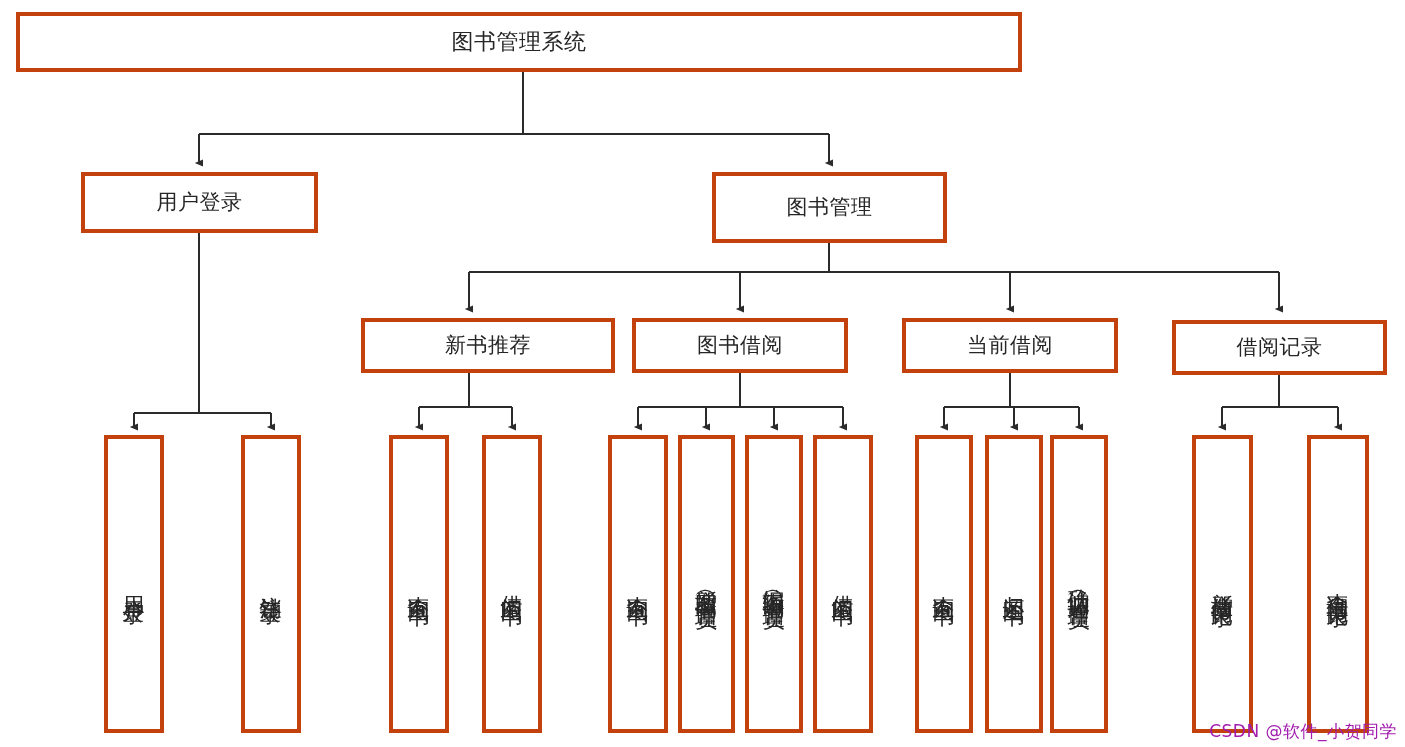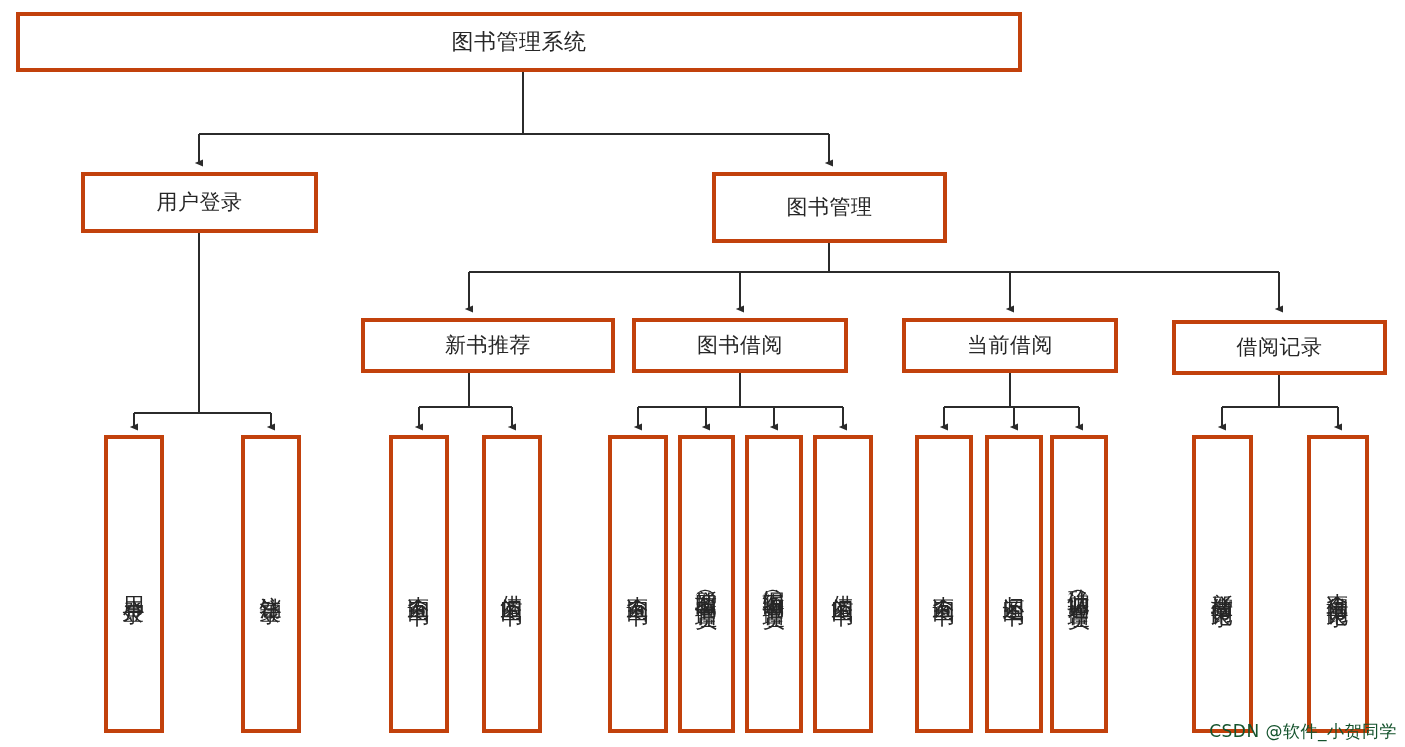--- a/index.html
+++ b/index.html
@@ -64,21 +64,21 @@
     line-height: 1.05;
     letter-spacing: 3px;
     white-space: nowrap;
     max-height: 100%;
   }
   .watermark {
     position: absolute;
     right: 8px;
     bottom: 4px;
     font-size: 17px;
-    color: #14532d;
+    color: #a21caf;
     white-space: nowrap;
     letter-spacing: 0.5px;
     user-select: none;
   }
 </style>
 </head>
 <body>
 
 <div id="diagram-root">
 

